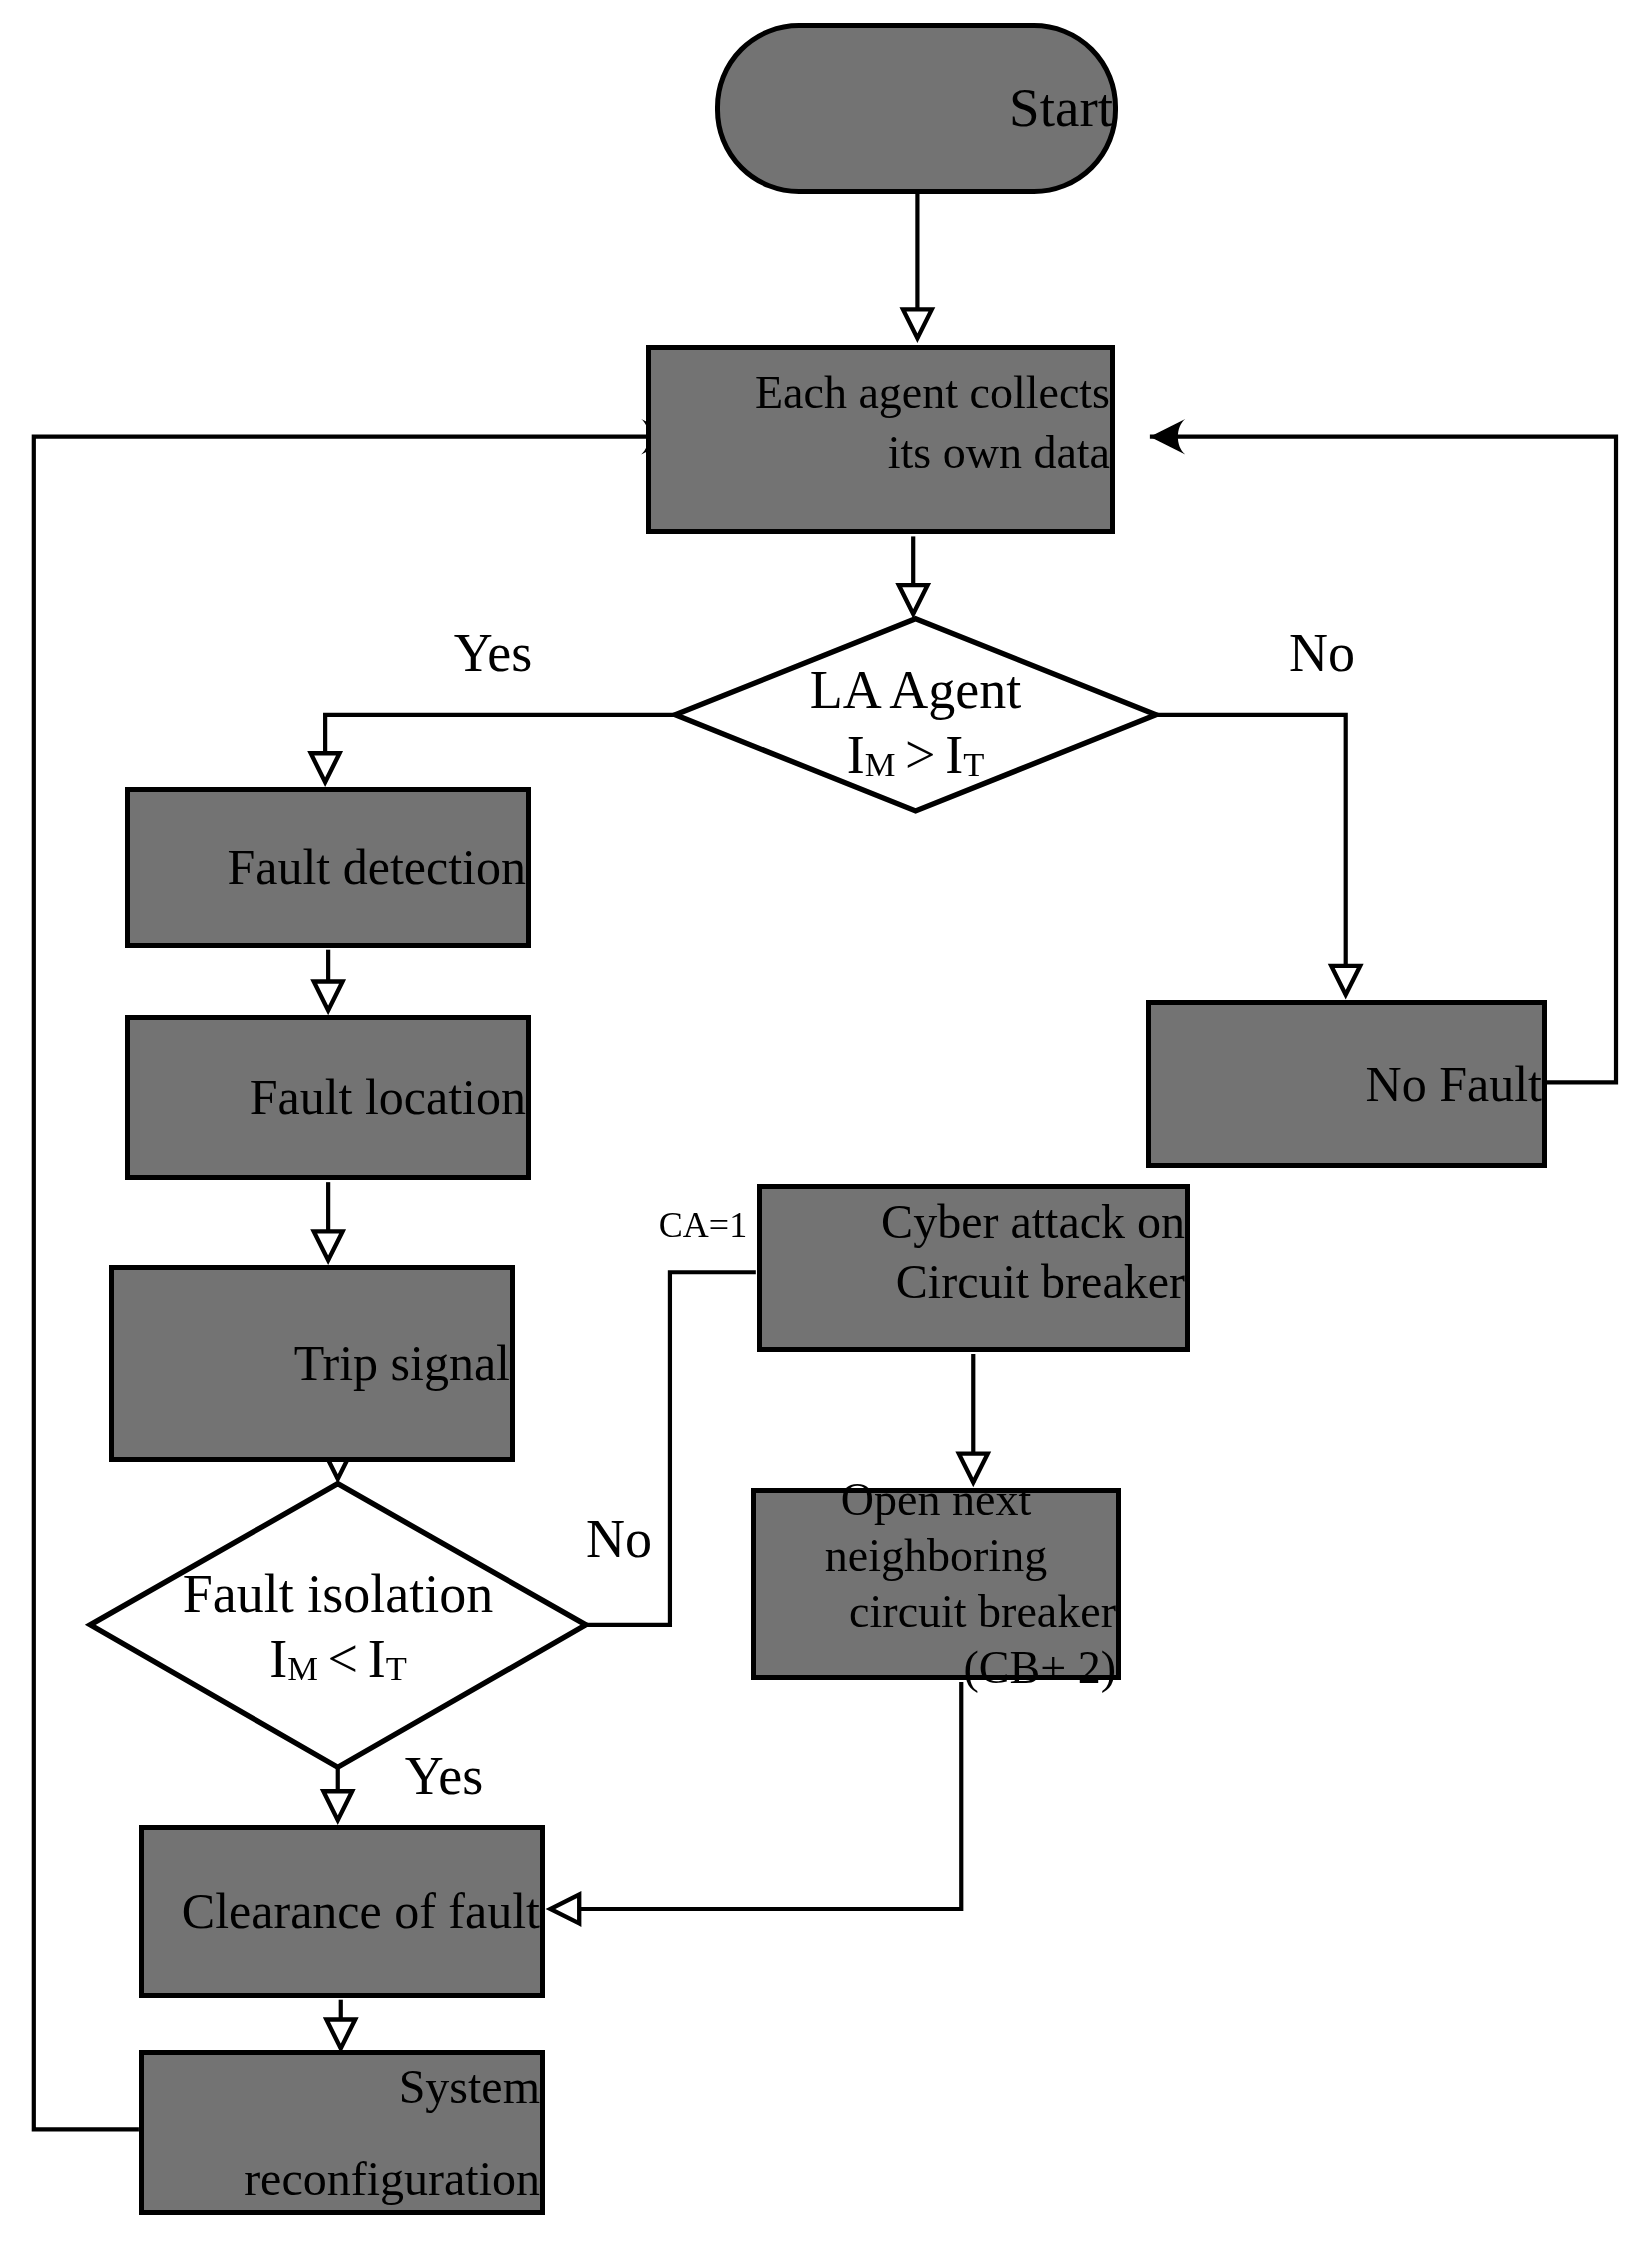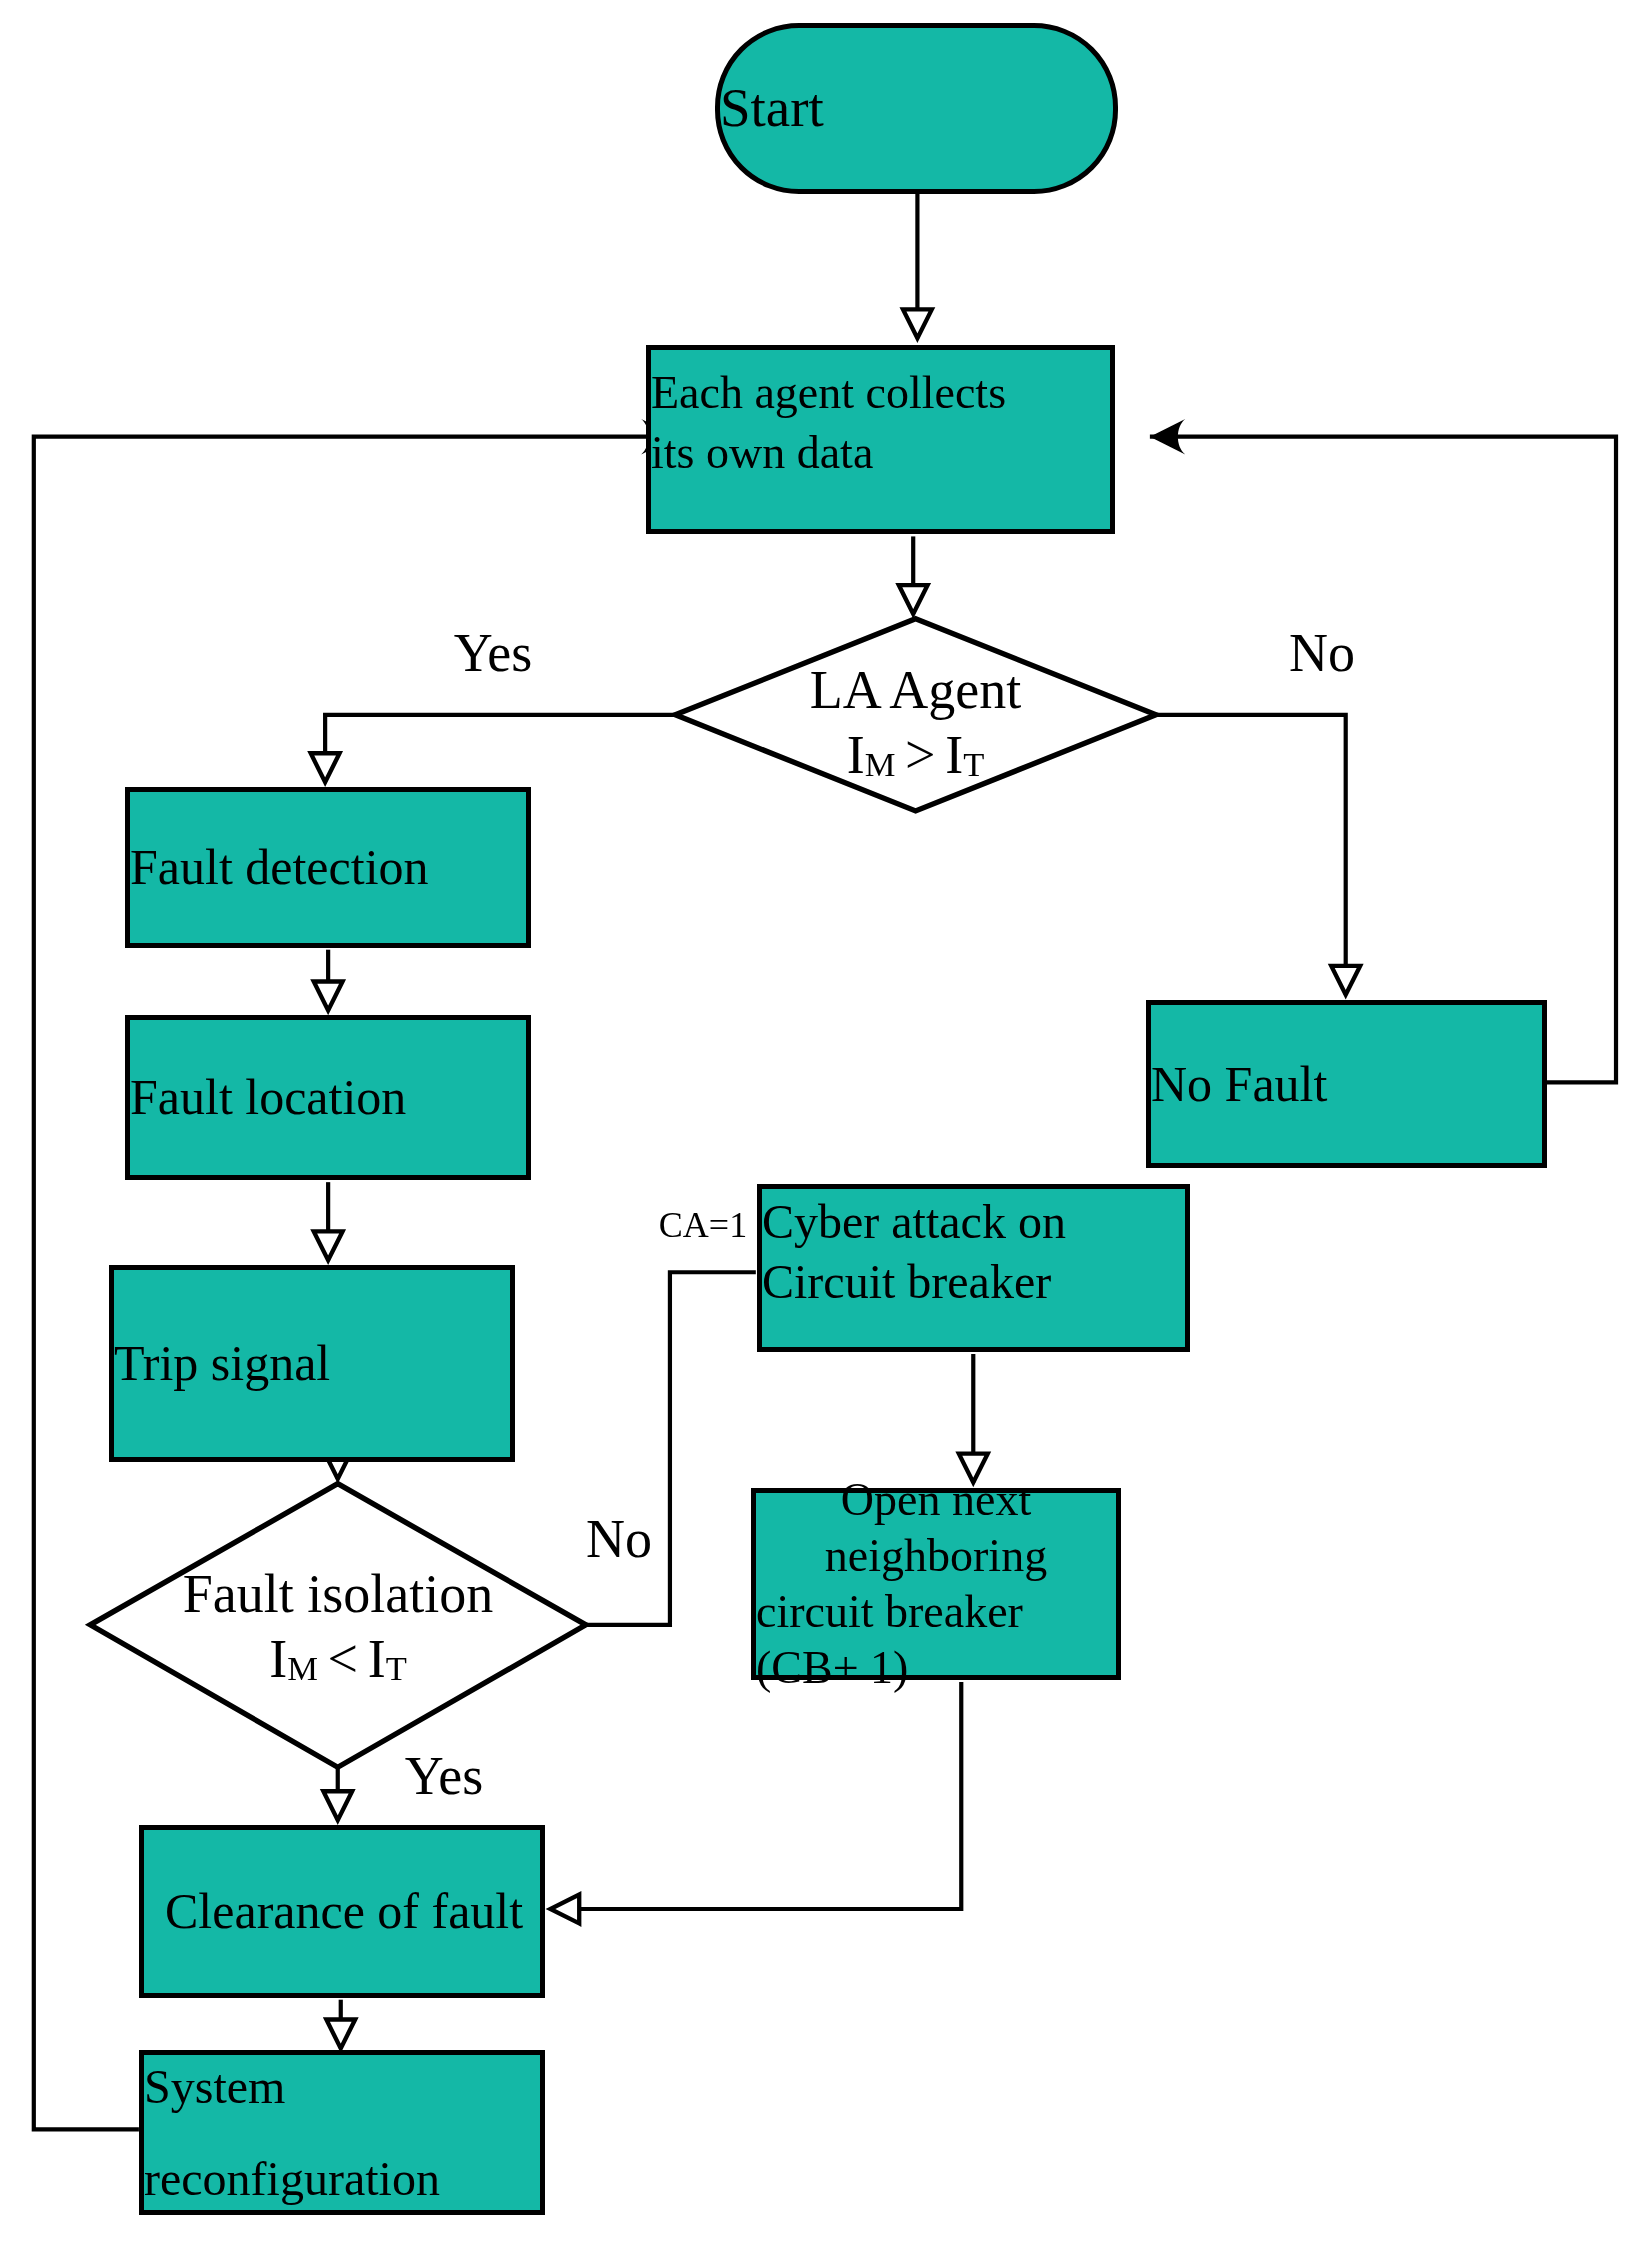--- a/index.html
+++ b/index.html
@@ -9,22 +9,22 @@
     background:#ffffff;
     font-family:"Liberation Serif","DejaVu Serif",serif;
     color:#000;
     overflow:hidden;
   }
   .wires{position:absolute;left:0;top:0;width:1639px;height:2261px;}
   .wire{fill:none;stroke:#000;stroke-width:7;}
   .shape{fill:#fff;stroke:#000;stroke-width:9;}
   .node{
     position:absolute;box-sizing:border-box;
-    border:5.4px solid #000;background:#14b8a6;
-    display:flex;flex-direction:column;align-items:flex-start;justify-content:center;
+    border:5.4px solid #000;background:#737373;
+    display:flex;flex-direction:column;align-items:flex-end;justify-content:center;
     text-align:center;font-size:50px;line-height:1.25;
   }
   .terminator{border-radius:84px;font-size:55px;}
   .node.small{font-size:46px;line-height:1.3;}
   .node.pad-b{padding-bottom:33px;}
   .dtext{
     position:absolute;display:flex;flex-direction:column;align-items:center;
     text-align:center;font-size:54px;line-height:1.2;pointer-events:none;
   }
   .elabel{
@@ -94,21 +94,21 @@
   </div>
 
   <div class="node pad-b" style="left:757px;top:1184px;width:433px;height:168px;font-size:48px;">
     <div>Cyber attack on</div>
     <div>Circuit breaker</div>
   </div>
 
   <div class="node small" style="left:751px;top:1488px;width:370px;height:192px;line-height:1.22;">
     <div>Open next neighboring</div>
     <div>circuit breaker</div>
-    <div>(CB+ 1)</div>
+    <div>(CB+ 2)</div>
   </div>
 
   <div class="node" style="left:139px;top:1825px;width:406px;height:173px;padding-left:21px;">
     <div>Clearance of fault</div>
   </div>
 
   <div class="node" style="left:139px;top:2050px;width:406px;height:165px;font-size:48px;gap:32px;">
     <div>System</div>
     <div>reconfiguration</div>
   </div>

